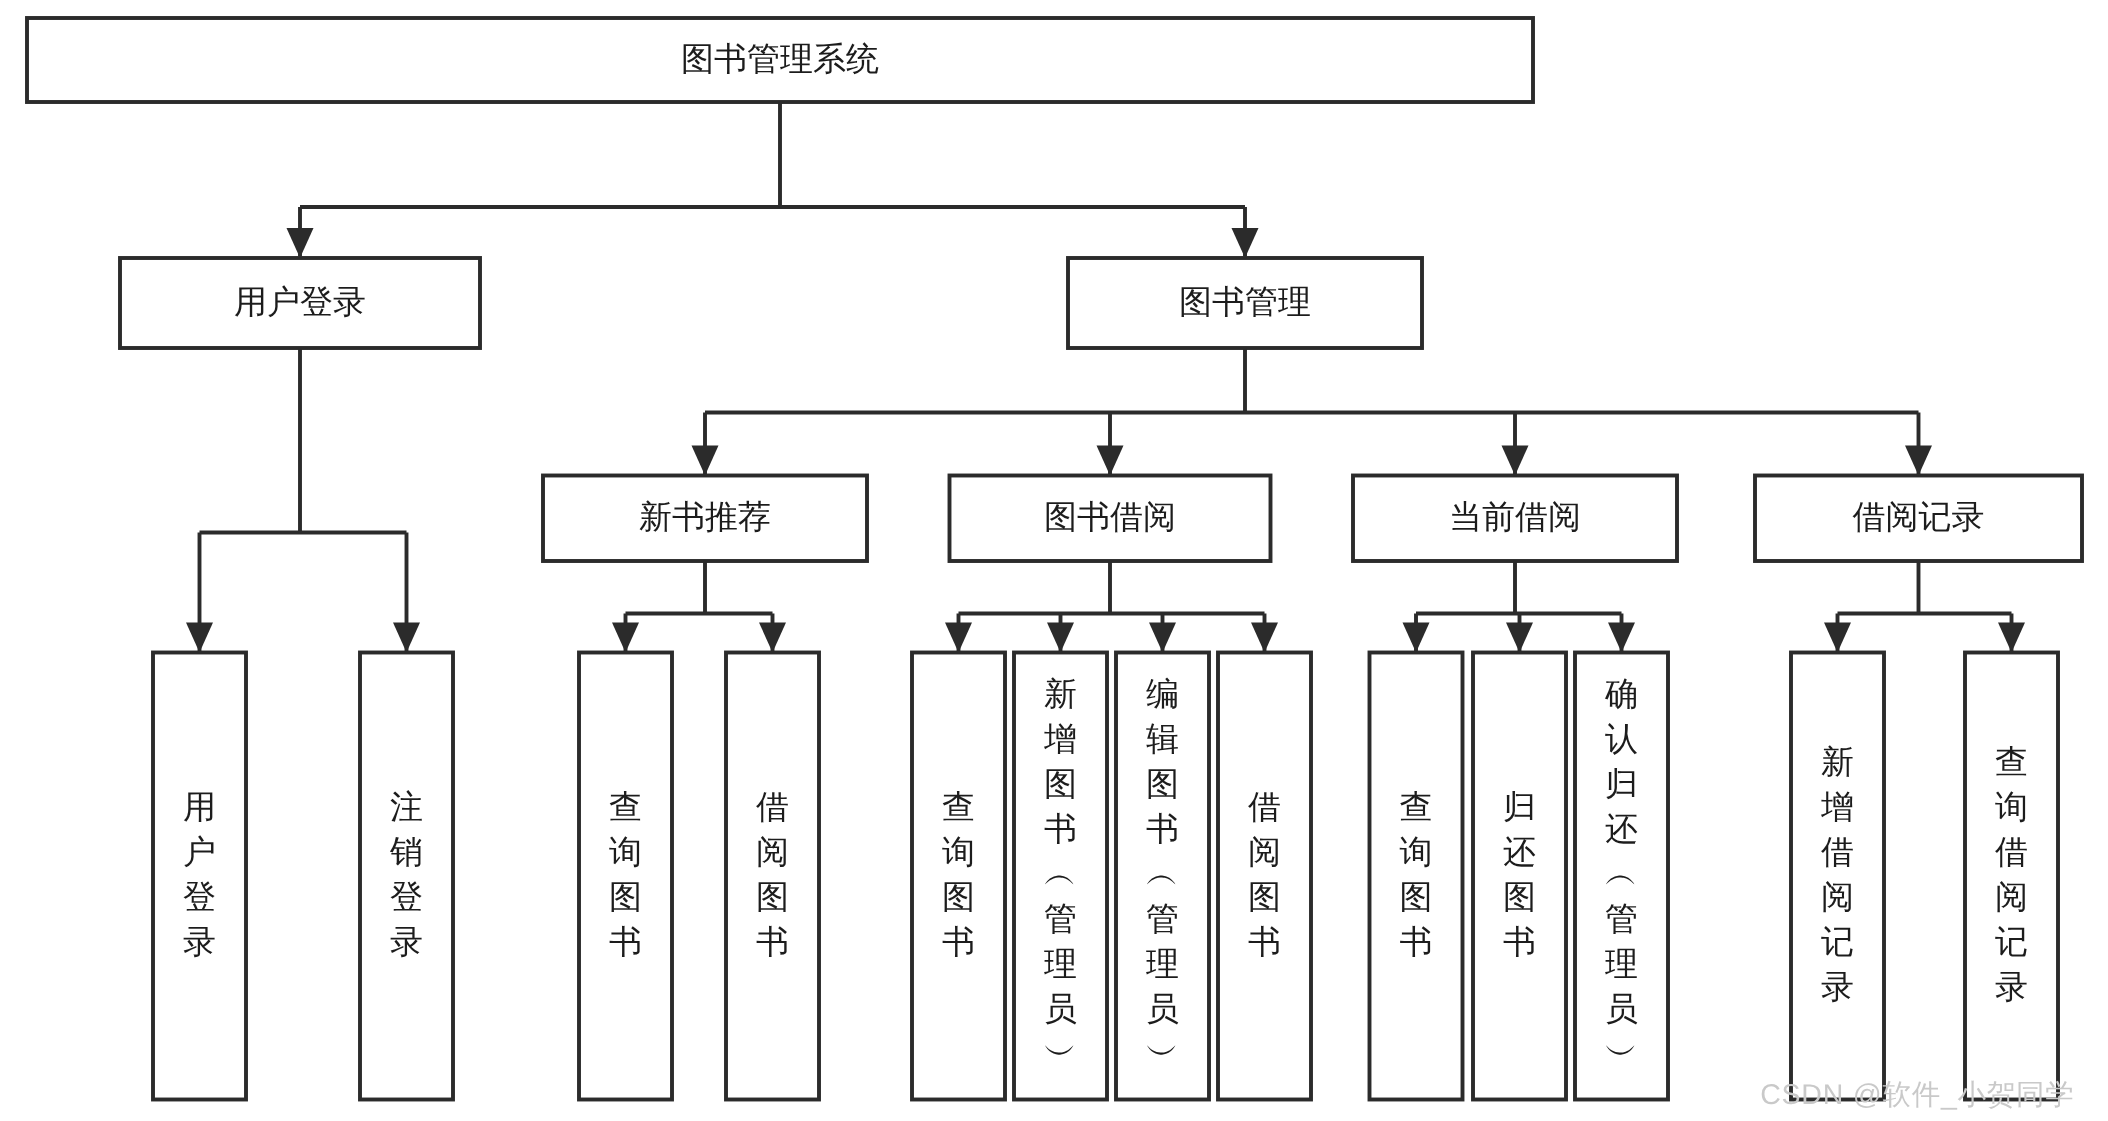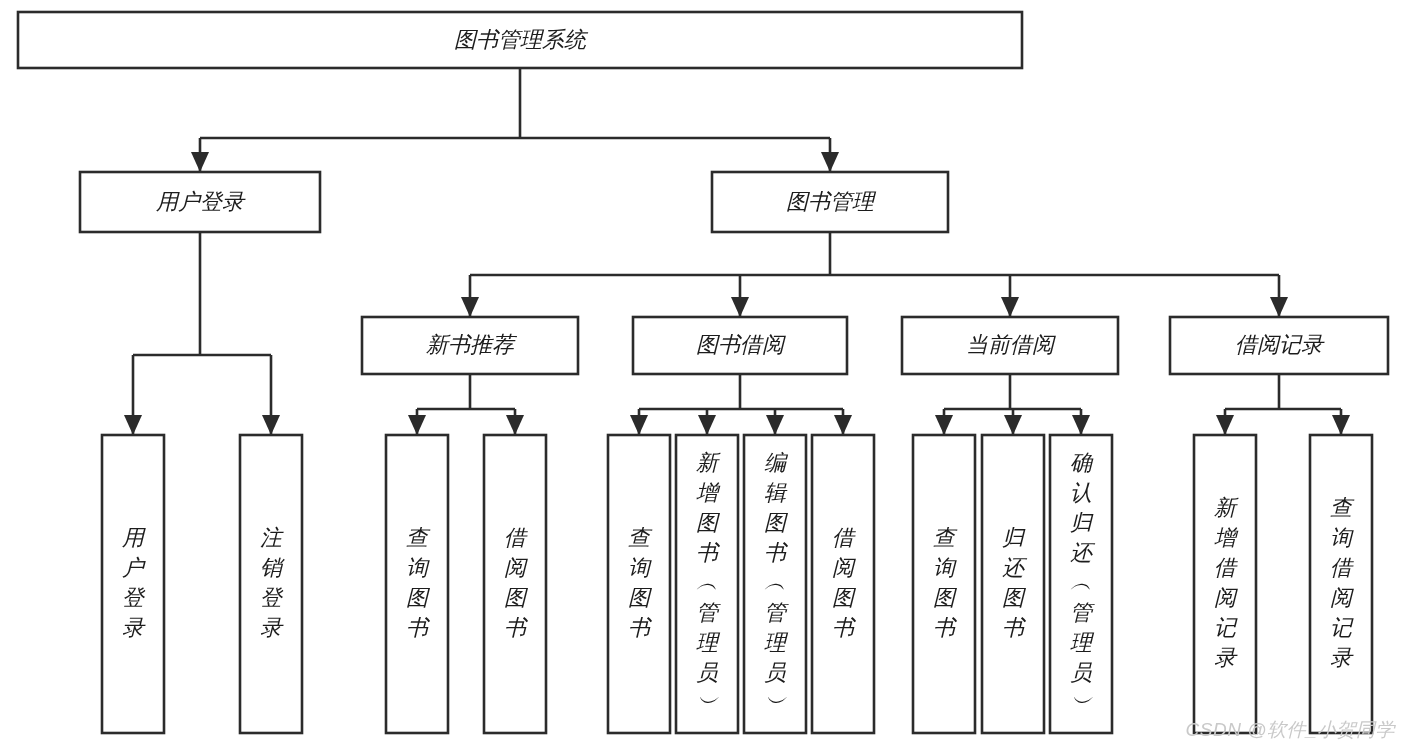--- a/index.html
+++ b/index.html
@@ -12,21 +12,20 @@
     height: 747px;
     font-family: "Liberation Sans", "DejaVu Sans", sans-serif;
     overflow: hidden;
     position: relative;
   }
   #diagram-root {
     position: relative;
     width: 1405px;
     height: 747px;
     background: #ffffff;
-    font-style: italic;
   }
   svg#tree-svg {
     position: absolute;
     top: 0;
     left: 0;
     width: 1405px;
     height: 747px;
     display: block;
   }
   .node-box {
@@ -54,21 +53,21 @@
     stroke-width: 2.6;
     fill: none;
     stroke-linecap: butt;
   }
   .arrow-head {
     fill: #2b2b2b;
     stroke: none;
   }
   .watermark {
     position: absolute;
-    right: 10px;
+    right: 22px;
     bottom: 4px;
     font-family: "Liberation Sans", "DejaVu Sans", sans-serif;
     font-size: 19px;
     color: #c9c9c9;
     letter-spacing: 0.5px;
     user-select: none;
     pointer-events: none;
     white-space: nowrap;
   }
 </style>

